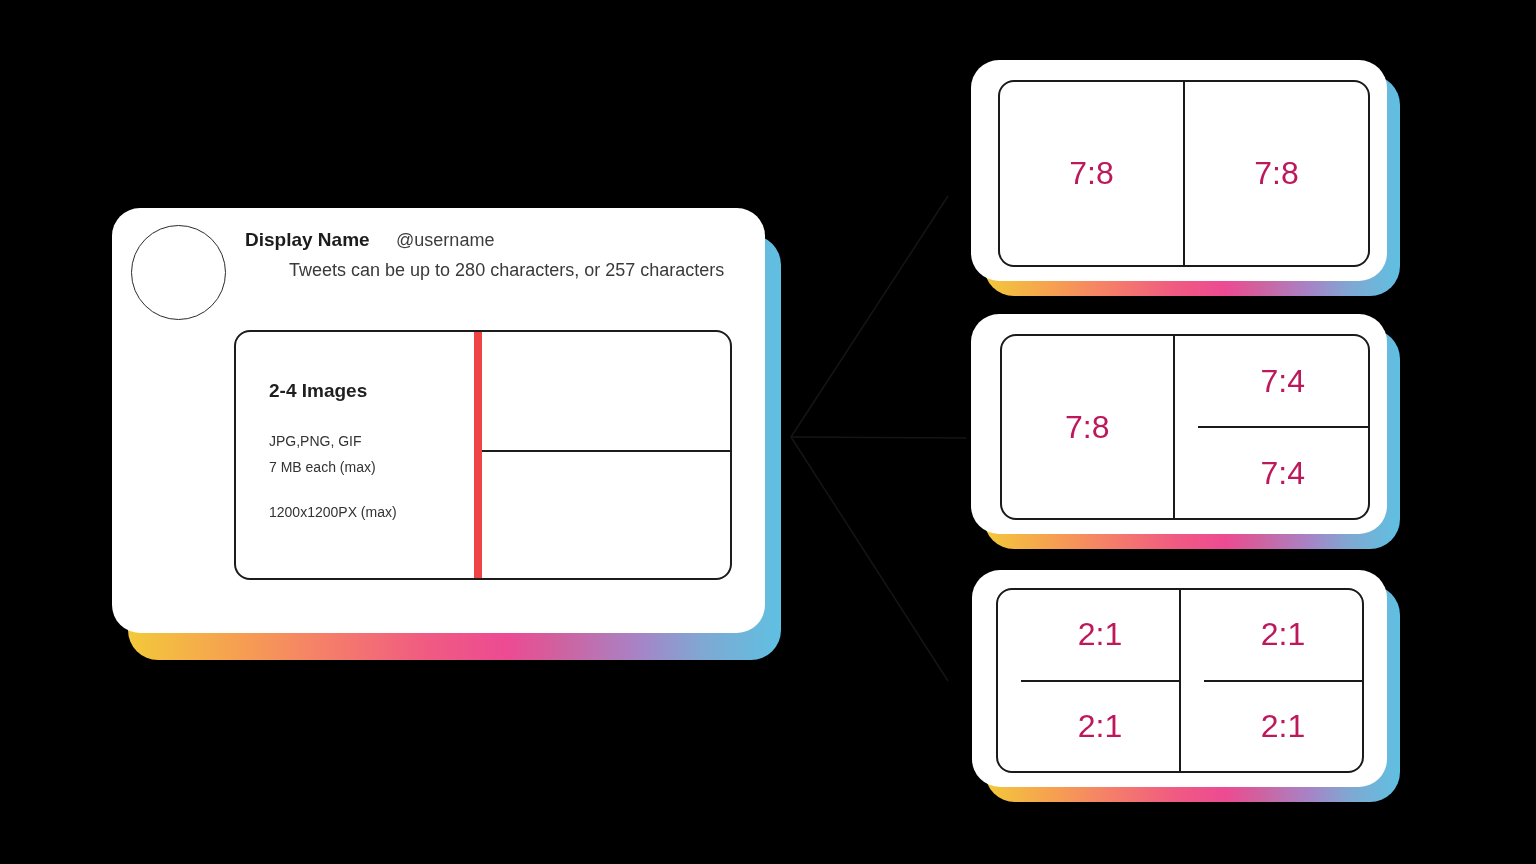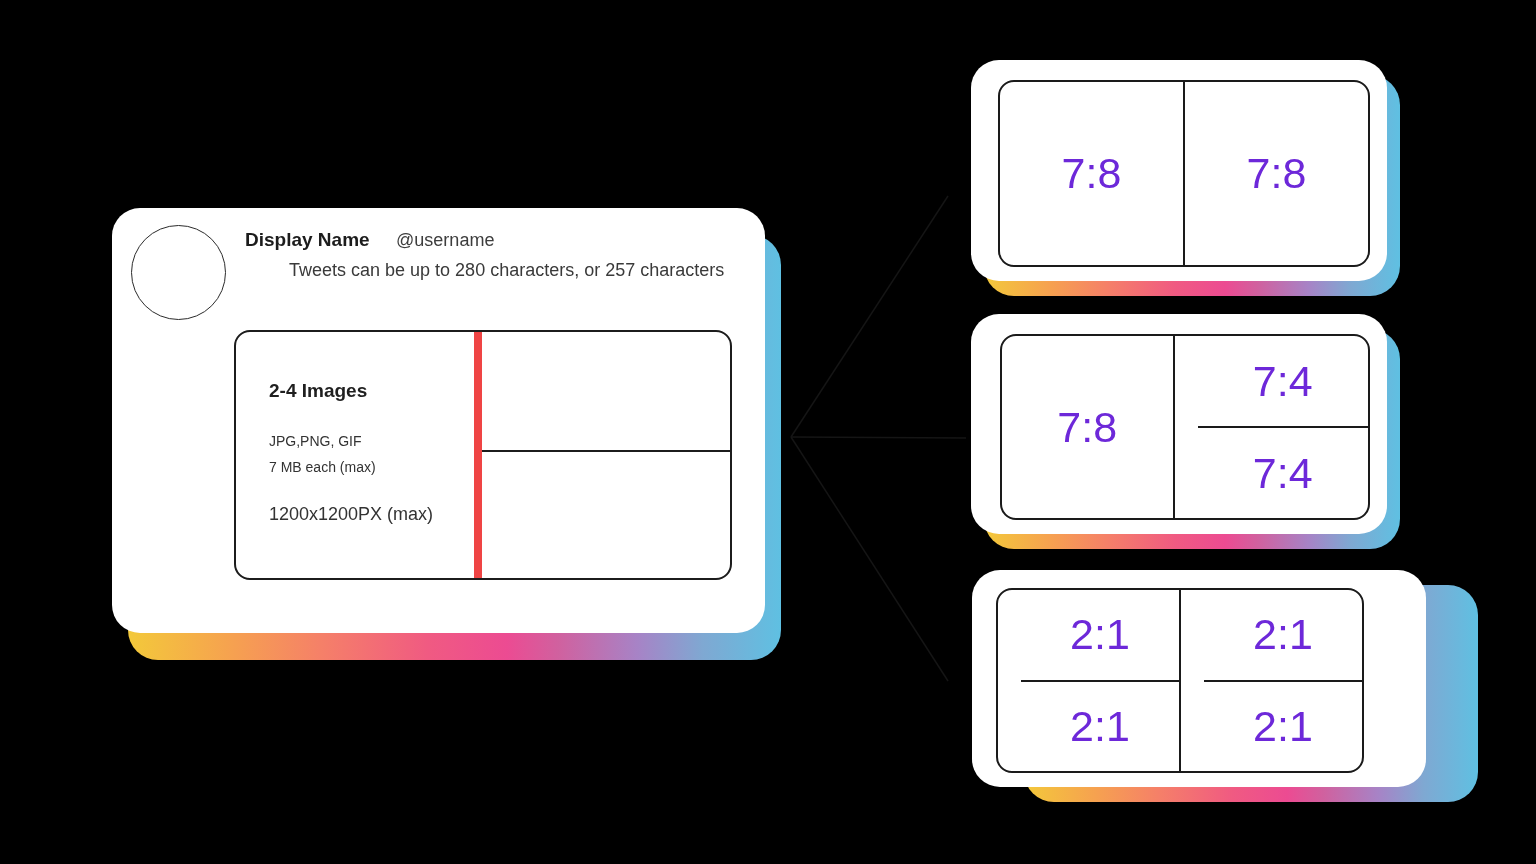--- a/index.html
+++ b/index.html
@@ -35,32 +35,32 @@
   }
   .image-box{
     position:absolute;left:122px;top:122px;width:498px;height:250px;
     border:2px solid #1c1c1c;border-radius:16px;box-sizing:border-box;display:flex;
   }
   .img-left{
     position:relative;width:246px;border-right:8px solid #ef4444;box-sizing:border-box;
   }
   .img-left .box-title{position:absolute;left:33px;top:48px;font-size:19px;font-weight:bold;color:#1f1f1f;}
   .img-left .box-specs{position:absolute;left:33px;top:96px;font-size:14px;line-height:26px;color:#333333;}
-  .img-left .box-dims{position:absolute;left:33px;top:172px;font-size:18px;color:#333333;}
+  .img-left .box-dims{position:absolute;left:33px;top:172px;font-size:14px;color:#333333;}
   .img-right{flex:1;display:flex;flex-direction:column;}
   .img-cell-top{height:118px;border-bottom:2px solid #1c1c1c;}
   .img-cell-bottom{flex:1;}
 
   
   .ratio-inner{
     position:absolute;border:2px solid #1a1a1a;border-radius:16px;
     box-sizing:border-box;display:flex;overflow:hidden;background:#fff;
   }
   .r-cell{display:flex;align-items:center;justify-content:center;
-    font-size:43px;font-weight:500;color:#6d28d9;}
+    font-size:32px;font-weight:500;color:#be185d;}
   .v-split{flex:1;}
   .v-split.first{border-right:2px solid #1a1a1a;}
   .col{flex:1;display:flex;flex-direction:column;margin-left:23px;}
   .col .half{flex:1;}
   .col .half.first{border-bottom:2px solid #1a1a1a;}
 </style>
 </head>
 <body>
 
 <div class="stage">
@@ -115,21 +115,21 @@
       <div class="ratio-inner" style="left:29px;top:20px;width:370px;height:186px;">
         <div class="r-cell v-split first">7:8</div>
         <div class="col">
           <div class="r-cell half first">7:4</div>
           <div class="r-cell half">7:4</div>
         </div>
       </div>
     </div>
   </div>
 
-  <div class="card-group" style="left:972px;top:570px;width:415px;height:217px;padding-left:39px;">
+  <div class="card-group" style="left:972px;top:570px;width:415px;height:217px;">
     <div class="grad-layer" style="transform:translate(13px,15px);"></div>
     <div class="white-card">
       <div class="ratio-inner" style="left:24px;top:18px;width:368px;height:185px;">
         <div class="col v-split first">
           <div class="r-cell half first">2:1</div>
           <div class="r-cell half">2:1</div>
         </div>
         <div class="col">
           <div class="r-cell half first">2:1</div>
           <div class="r-cell half">2:1</div>

